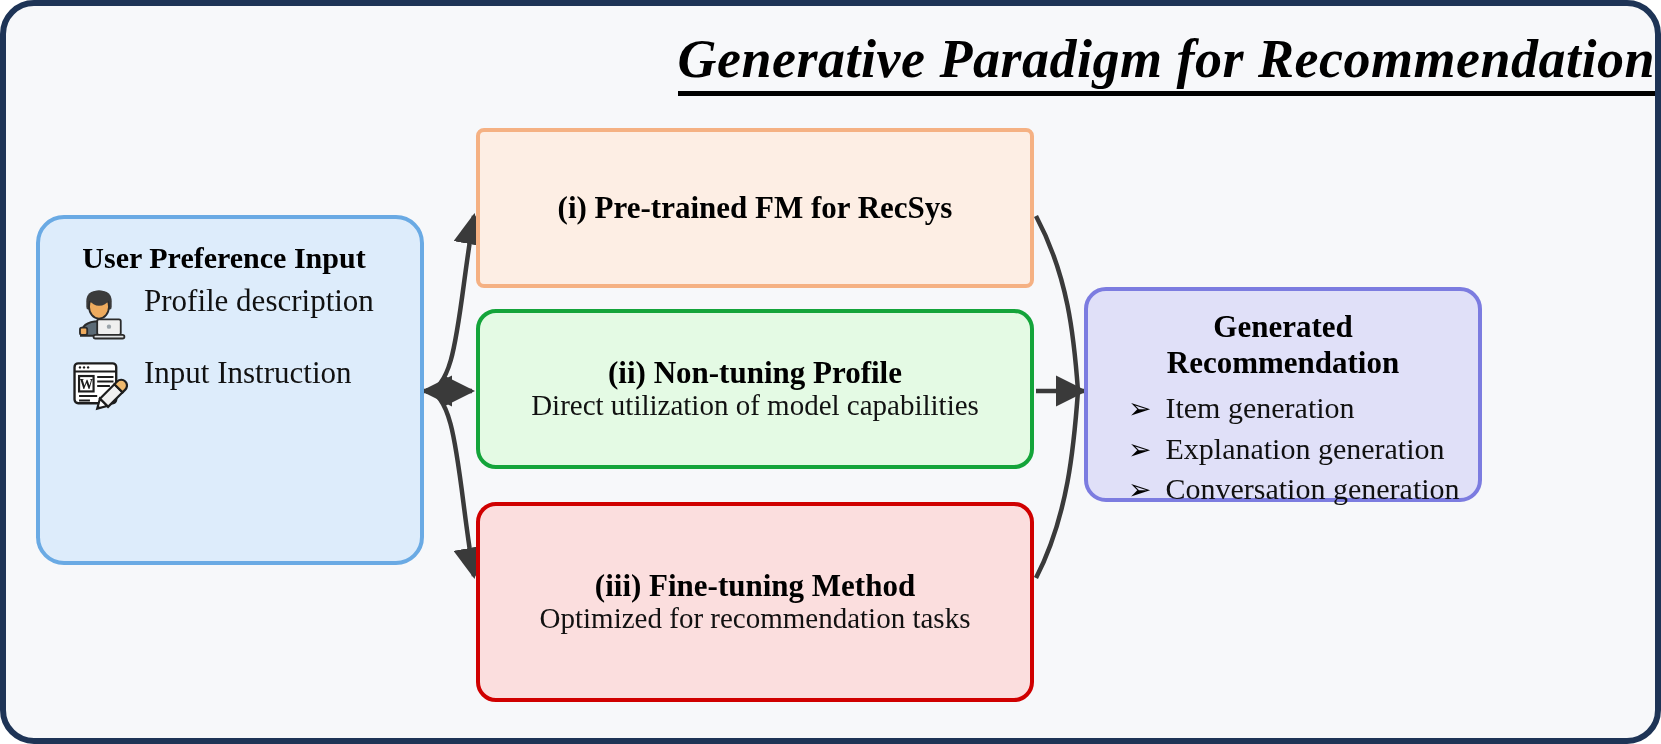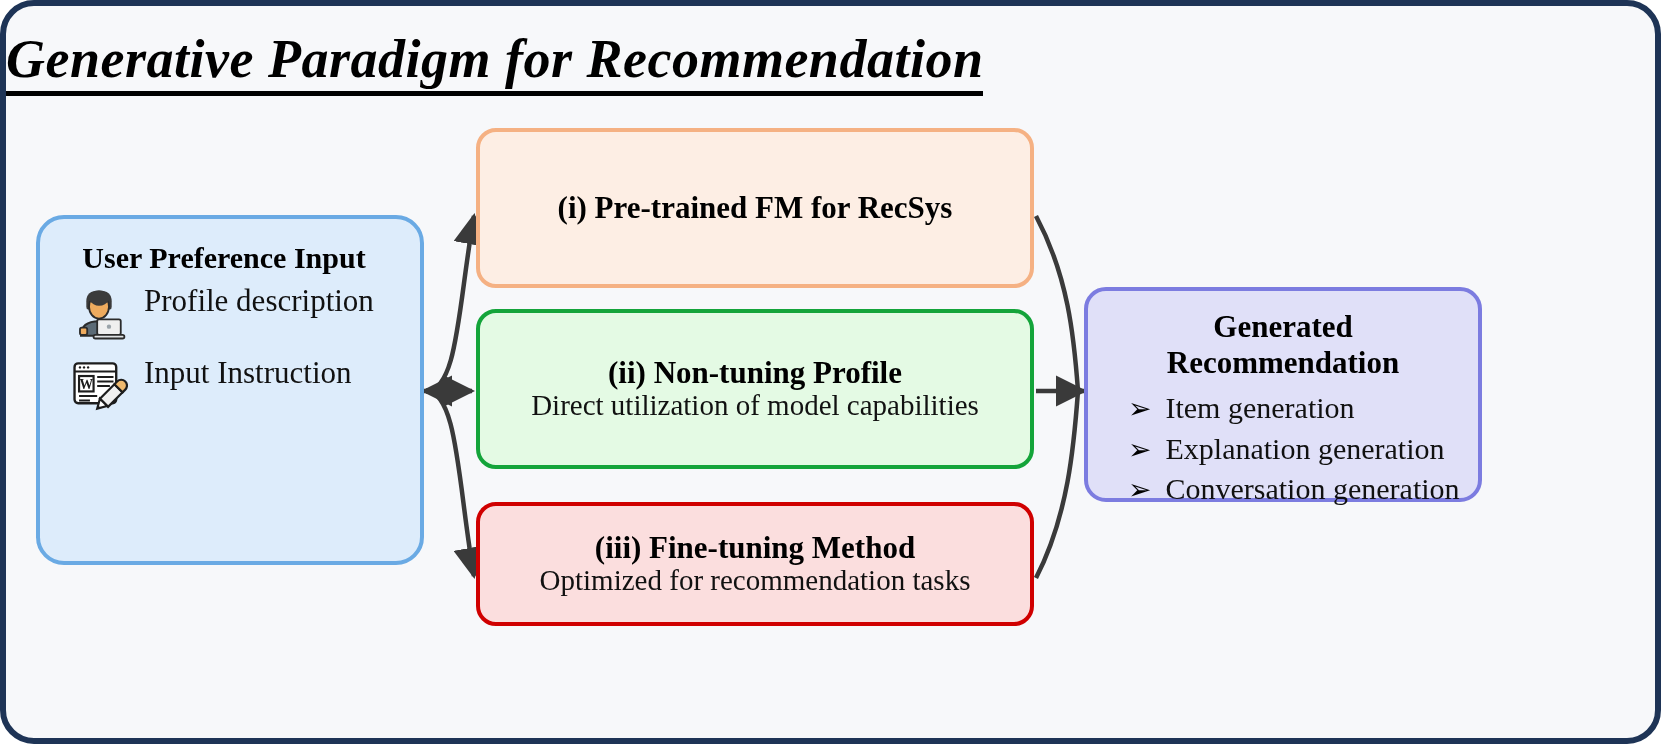--- a/index.html
+++ b/index.html
@@ -21,21 +21,21 @@
     border-radius: 34px;
     overflow: hidden;
   }
 
   
   #title {
     position: absolute;
     left: 0;
     top: 22px;
     width: 100%;
-    text-align: left;
+    text-align: right;
     font-family: "Liberation Serif", "DejaVu Serif", serif;
     font-weight: bold;
     font-style: italic;
     font-size: 54px;
     letter-spacing: 0.5px;
     color: #000000;
   }
   #title span.underlined {
     border-bottom: 5px solid #000;
     padding-bottom: 2px;
@@ -117,32 +117,32 @@
     color: #111;
     text-align: center;
     line-height: 1.1;
   }
 
   #method-1 {
     top: 122px;
     height: 160px;
     background: #fdeee4;
     border: 4px solid #f5b183;
-    border-radius: 20px;
+    border-radius: 8px;
   }
   #method-2 {
     top: 303px;
     height: 160px;
     background: #e4fae4;
     border: 4px solid #14a43a;
     border-radius: 20px;
   }
   #method-3 {
     top: 496px;
-    height: 124px;
+    height: 200px;
     background: #fbdede;
     border: 4px solid #d00000;
     border-radius: 20px;
   }
 
   
   #output-box {
     left: 1078px;
     top: 281px;
     width: 398px;

